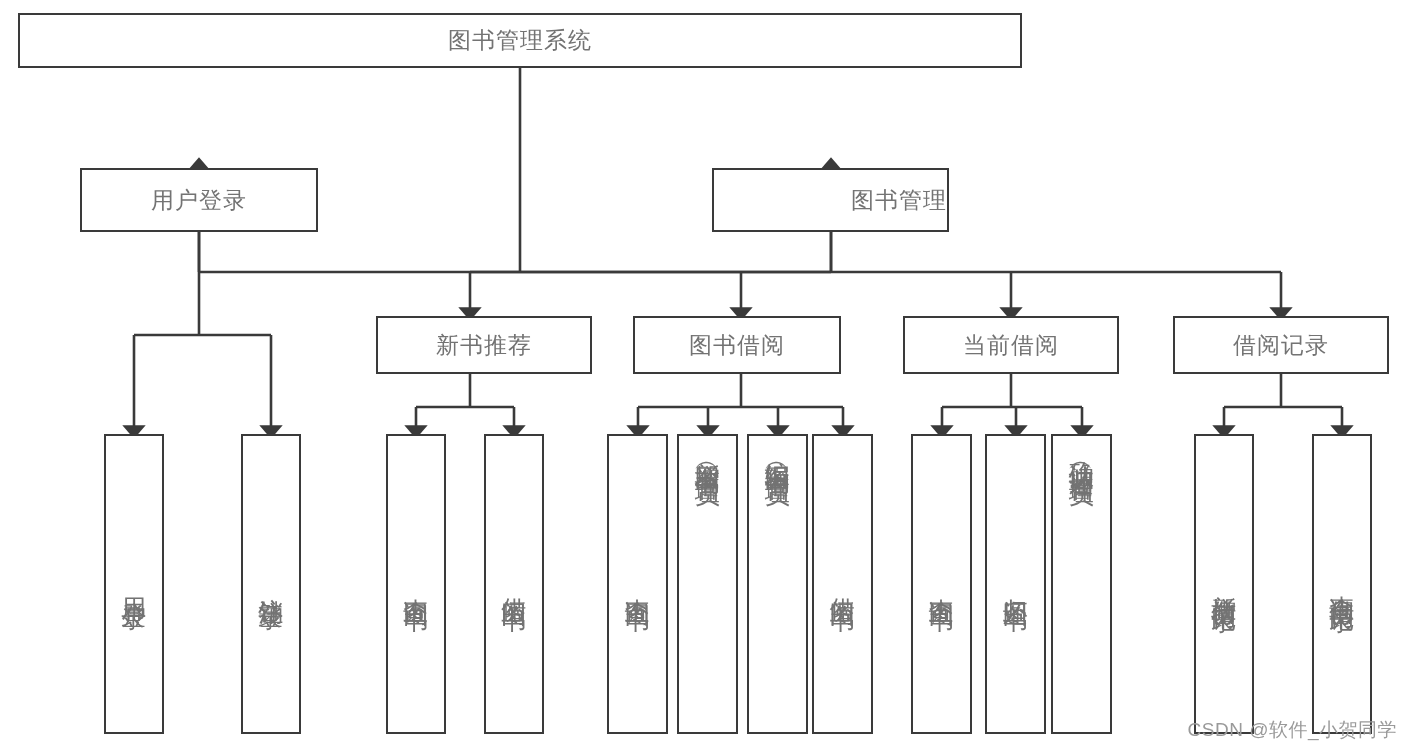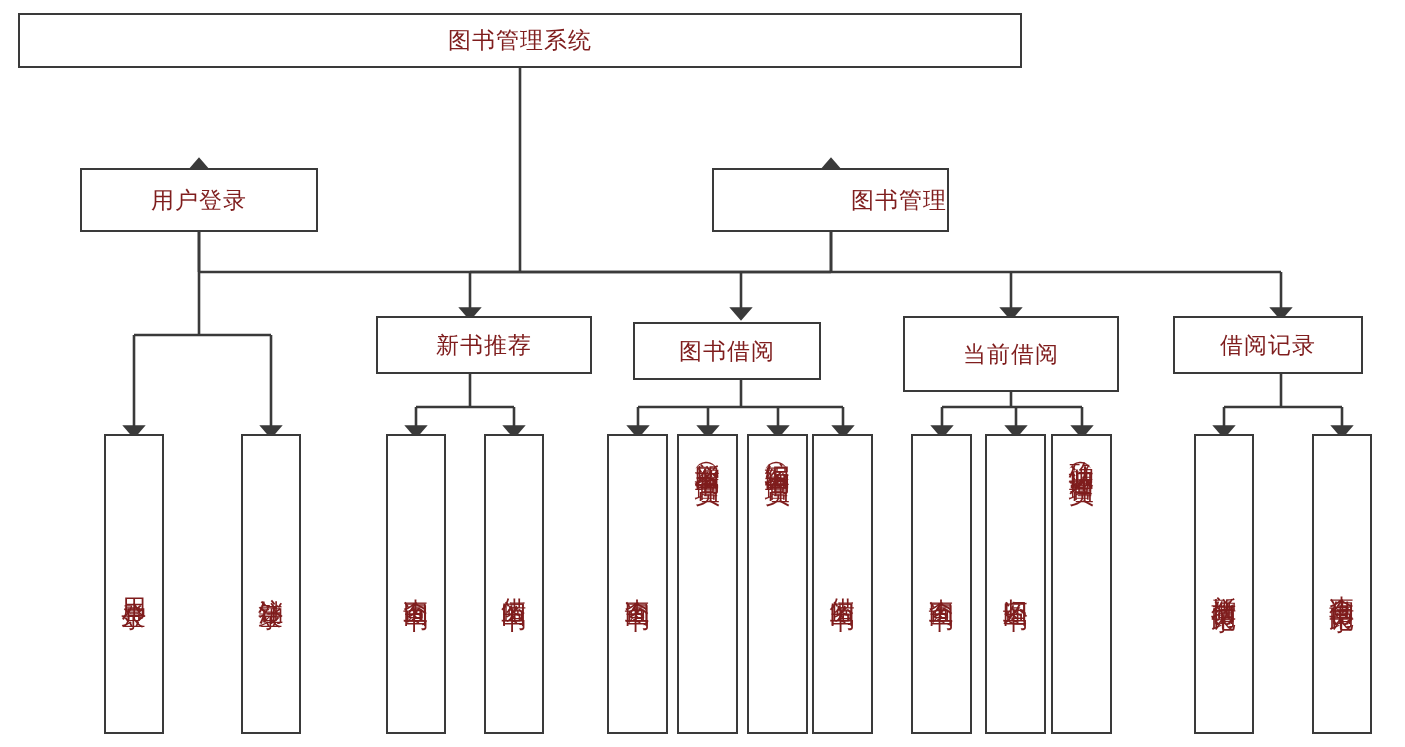--- a/index.html
+++ b/index.html
@@ -25,21 +25,21 @@
     height: 747px;
   }
   .node-box {
     position: absolute;
     box-sizing: border-box;
     border: 2px solid #3a3a3a;
     background: #ffffff;
     display: flex;
     align-items: center;
     justify-content: center;
-    color: #7f1d1d;
+    color: #737373;
   }
   .node-box.horizontal {
     font-size: 23px;
     letter-spacing: 1px;
   }
   .node-box.vertical {
     writing-mode: vertical-rl;
     text-orientation: upright;
     font-size: 25px;
     letter-spacing: 3px;
@@ -119,27 +119,27 @@
       </div>
       <div class="node-box horizontal" style="left: 80px; top: 168px; width: 238px; height: 64px;">
         <span class="node-label">用户登录</span>
       </div>
       <div class="node-box horizontal" style="left: 712px; top: 168px; width: 237px; height: 64px; justify-content: flex-end;">
         <span class="node-label">图书管理</span>
       </div>
       <div class="node-box horizontal" style="left: 376px; top: 316px; width: 216px; height: 58px;">
         <span class="node-label">新书推荐</span>
       </div>
-      <div class="node-box horizontal" style="left: 633px; top: 316px; width: 188px; height: 58px; margin-top: 6px;">
+      <div class="node-box horizontal" style="left: 633px; top: 316px; width: 208px; height: 58px;">
         <span class="node-label">图书借阅</span>
       </div>
-      <div class="node-box horizontal" style="left: 903px; top: 316px; width: 216px; height: 76px;">
+      <div class="node-box horizontal" style="left: 903px; top: 316px; width: 216px; height: 58px;">
         <span class="node-label">当前借阅</span>
       </div>
-      <div class="node-box horizontal" style="left: 1173px; top: 316px; width: 190px; height: 58px;">
+      <div class="node-box horizontal" style="left: 1173px; top: 316px; width: 216px; height: 58px;">
         <span class="node-label">借阅记录</span>
       </div>
       <div class="node-box vertical" style="left: 104px; top: 434px; width: 60px; height: 300px;">
         <span class="node-label">用户登录</span>
       </div>
       <div class="node-box vertical" style="left: 241px; top: 434px; width: 60px; height: 300px;">
         <span class="node-label">注销登录</span>
       </div>
       <div class="node-box vertical" style="left: 386px; top: 434px; width: 60px; height: 300px;">
         <span class="node-label">查询图书</span>
@@ -169,13 +169,14 @@
         <span class="node-label">确认归还（管理员）</span>
       </div>
       <div class="node-box vertical" style="left: 1194px; top: 434px; width: 60px; height: 300px;">
         <span class="node-label">新增借阅记录</span>
       </div>
       <div class="node-box vertical" style="left: 1312px; top: 434px; width: 60px; height: 300px;">
         <span class="node-label">查询借阅记录</span>
       </div>
     </div>
 
+  <div id="watermark">CSDN @软件_小贺同学</div>
 </div>
 
 </body></html>

